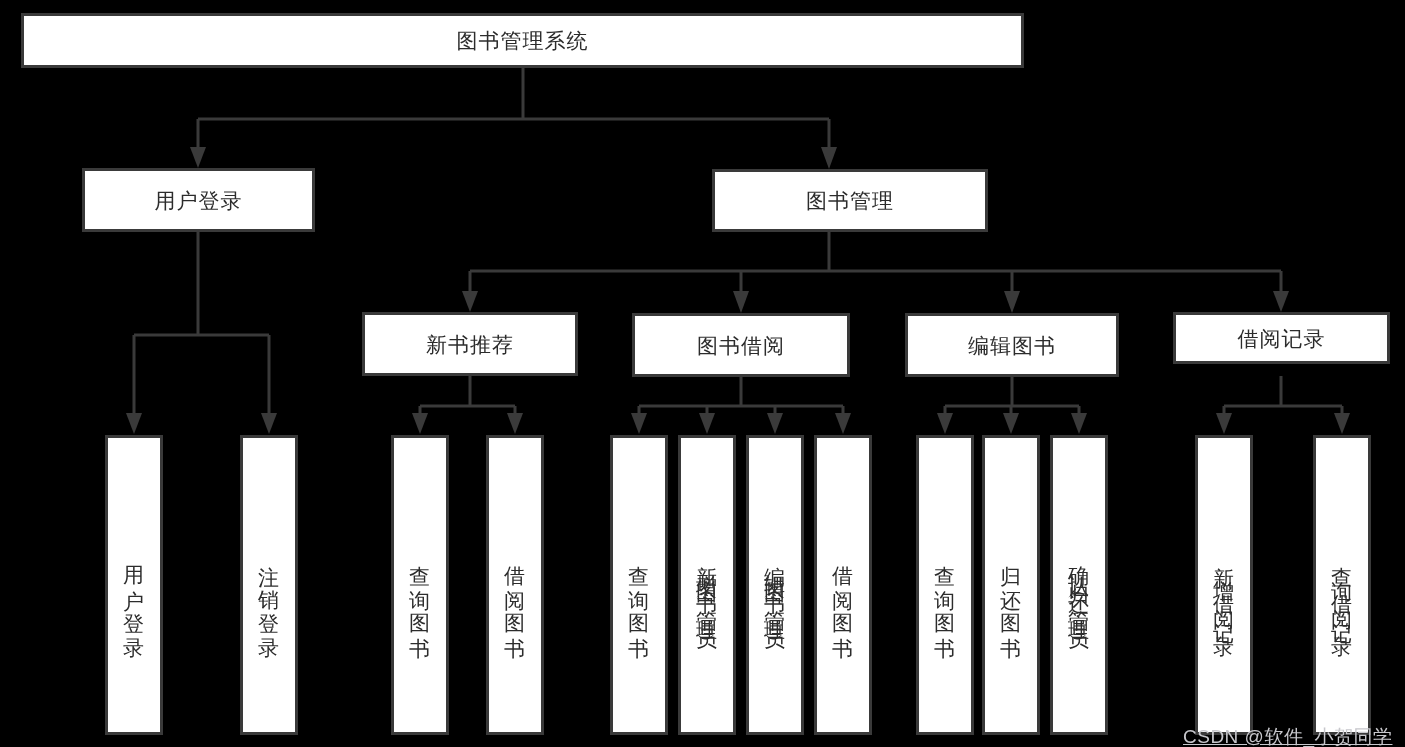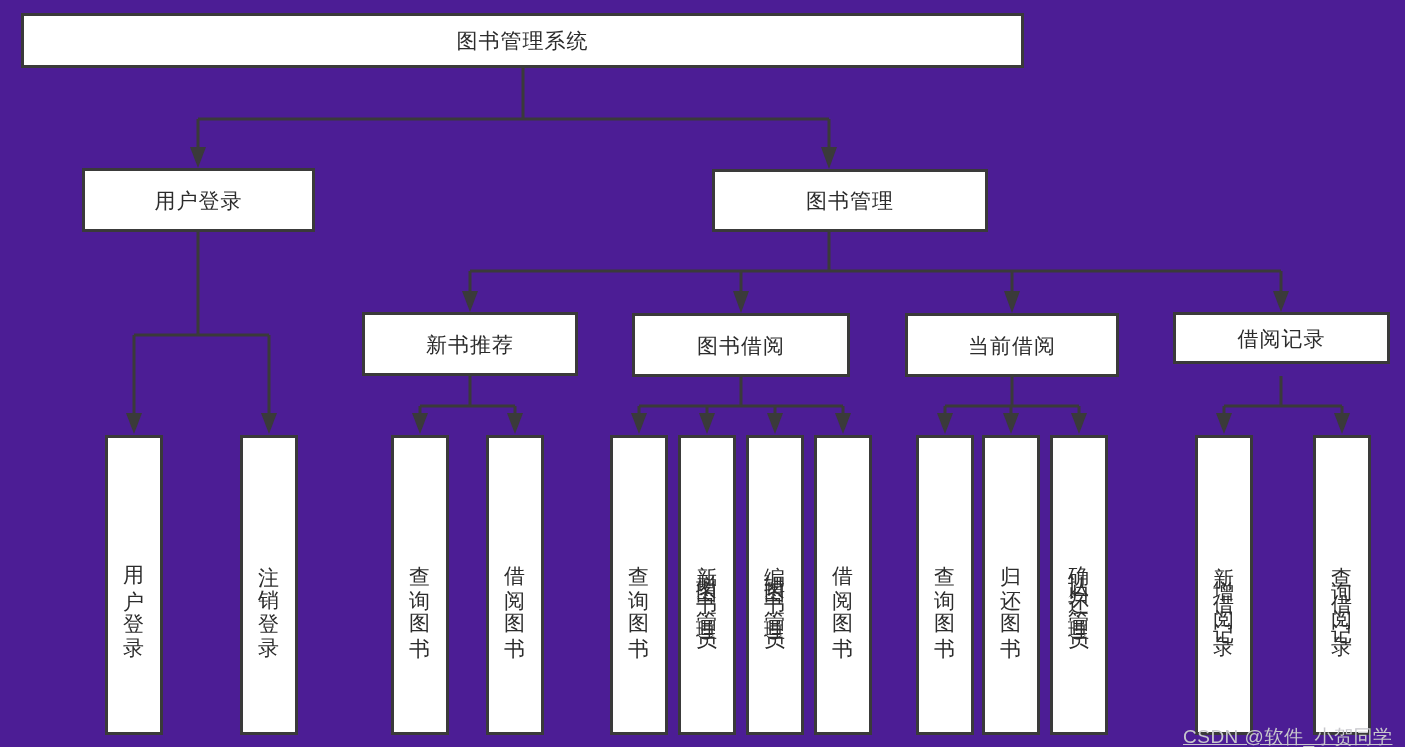--- a/index.html
+++ b/index.html
@@ -1,17 +1,17 @@
 <!DOCTYPE html>
 <html><head>
 <meta charset="utf-8">
 <style>
   html,body{margin:0;padding:0;background:#ffffff;}
   .stage{
-    position:relative;width:1405px;height:747px;background:#4c1d95;
+    position:relative;width:1405px;height:747px;background:#000000;
     font-family:"Liberation Sans","DejaVu Sans",sans-serif;overflow:hidden;
   }
   .connectors{position:absolute;left:0;top:0;width:1405px;height:747px;}
   .box{
     position:absolute;box-sizing:border-box;border:3px solid #3a3a3a;background:#ffffff;
     display:flex;align-items:center;justify-content:center;
     color:#2c2c2c;font-size:21px;line-height:1;z-index:2;
   }
   .box span{white-space:nowrap;}
   .hbox span{letter-spacing:1px;}
@@ -80,21 +80,21 @@
     <span>图书管理</span>
   </div>
 
   <div class="box hbox" style="left:362px;top:312px;width:216px;height:64px">
     <span>新书推荐</span>
   </div>
   <div class="box hbox" style="left:632px;top:313px;width:218px;height:64px">
     <span>图书借阅</span>
   </div>
   <div class="box hbox" style="left:905px;top:313px;width:214px;height:64px">
-    <span>当前借阅</span>
+    <span>编辑图书</span>
   </div>
   <div class="box hbox" style="left:1173px;top:312px;width:217px;height:52px">
     <span>借阅记录</span>
   </div>
 
   <div class="box vbox ls-a" style="left:105px;top:435px;width:58px;height:300px">
     <span>用户登录</span>
   </div>
   <div class="box vbox ls-a" style="left:240px;top:435px;width:58px;height:300px">
     <span>注销登录</span>

